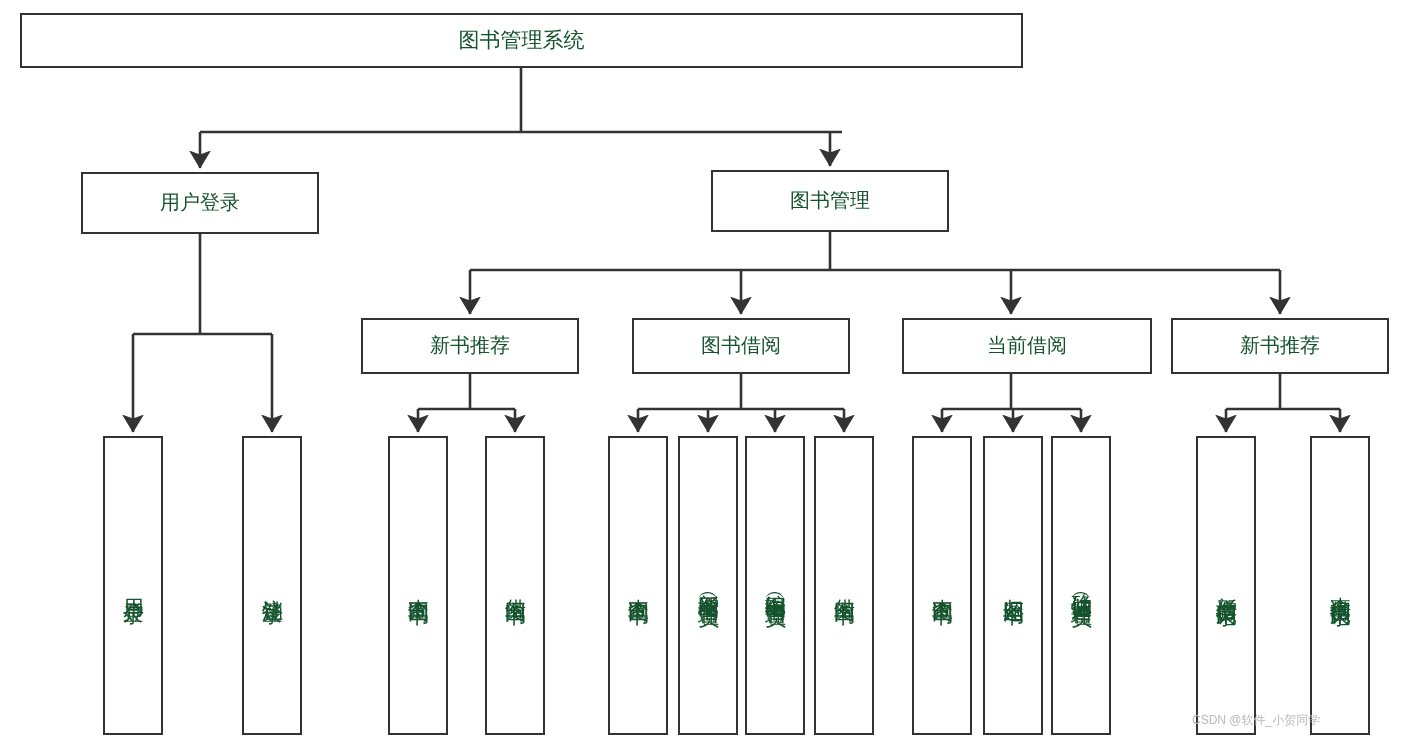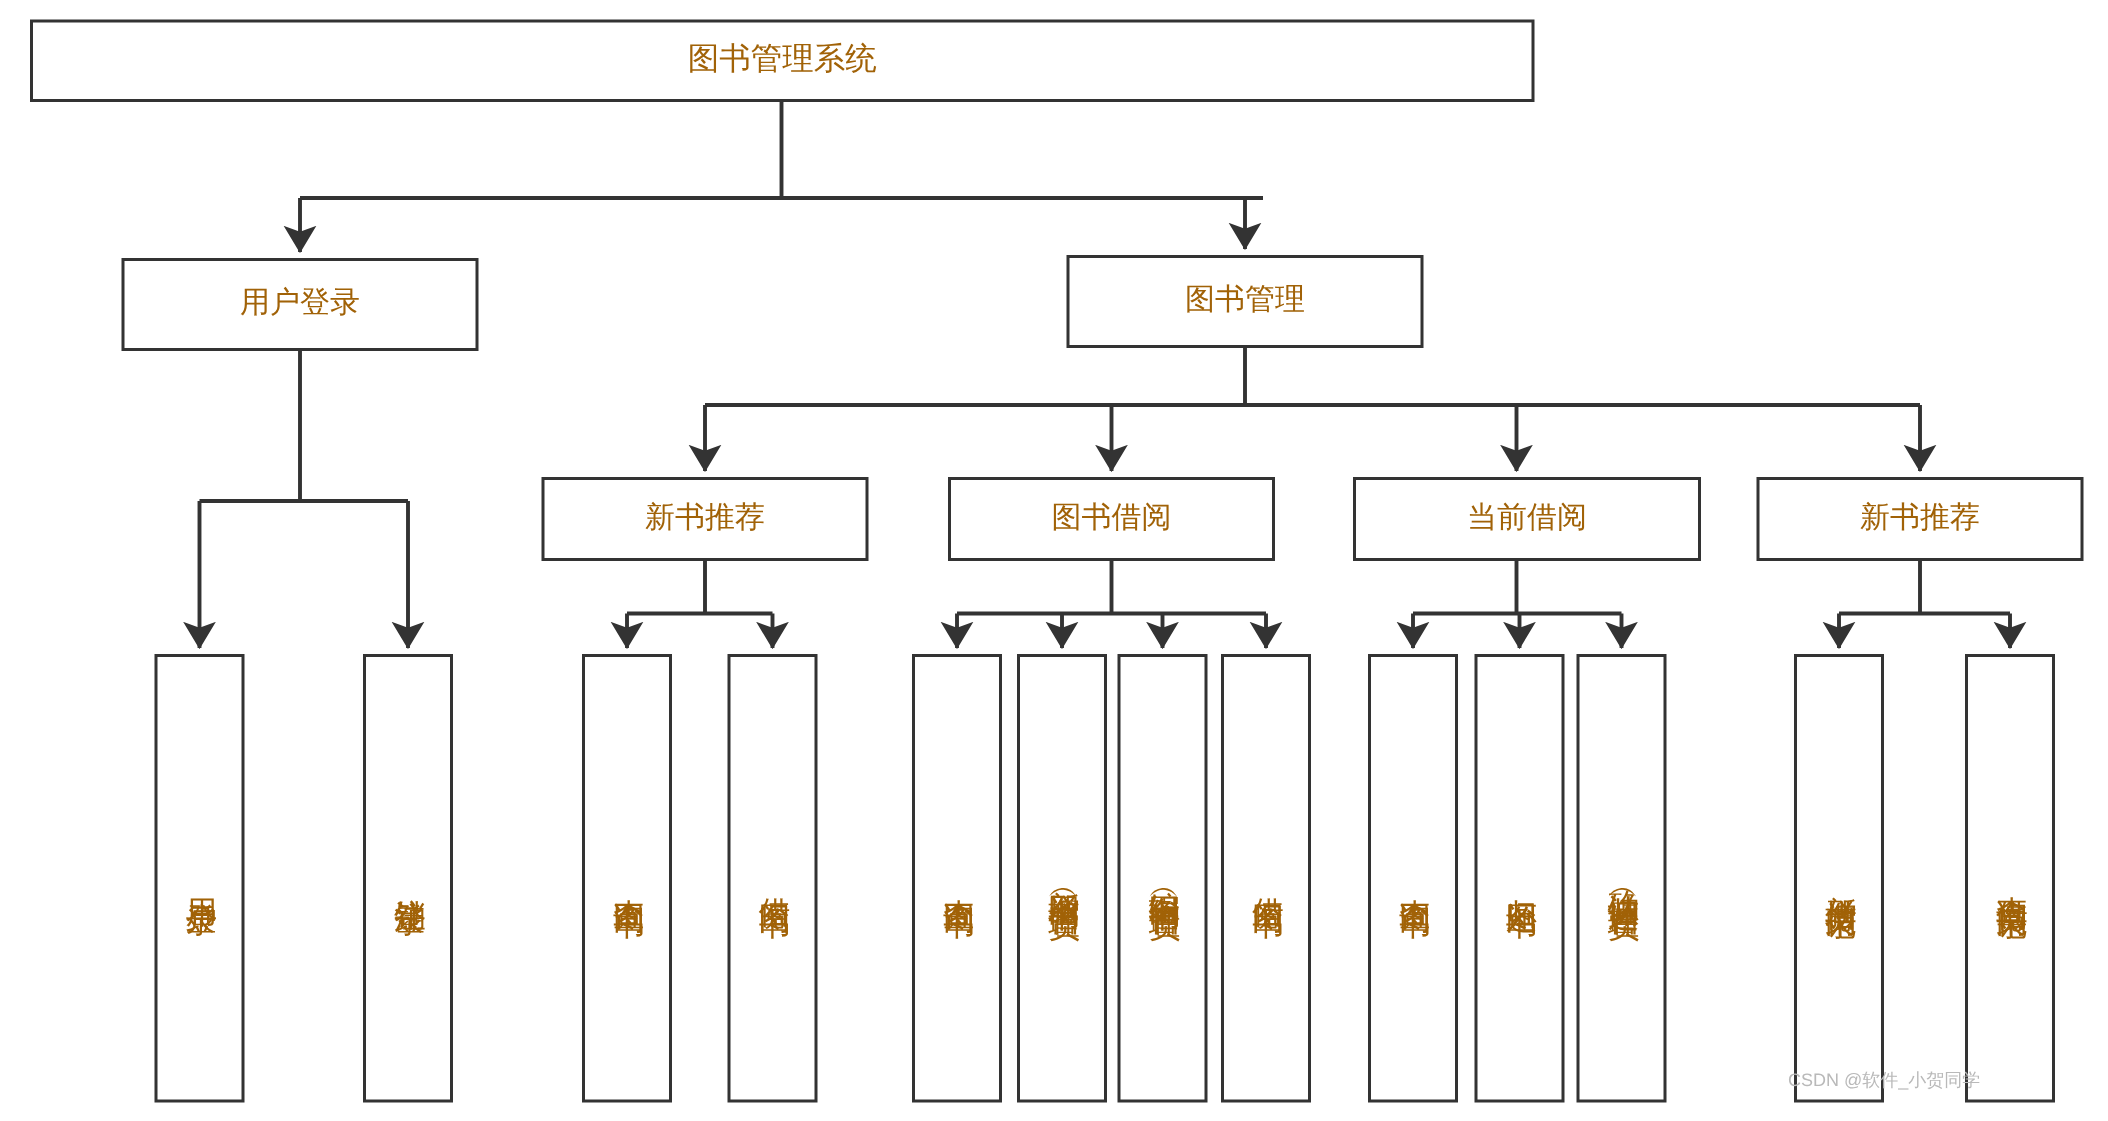--- a/index.html
+++ b/index.html
@@ -27,21 +27,21 @@
   .node-box {
     position: absolute;
     box-sizing: border-box;
     background: #ffffff;
     border: 2px solid #333333;
     display: flex;
     align-items: center;
     justify-content: center;
   }
   .node-label {
-    color: #a16207;
+    color: #14532d;
     line-height: 1.18;
     white-space: nowrap;
   }
   .level-root .node-label {
     font-size: 21px;
   }
   .level-2 .node-label {
     font-size: 20px;
   }
   .level-3 .node-label {
@@ -132,21 +132,21 @@
   <div class="node-box level-2" style="left: 711px; top: 170px; width: 238px; height: 62px;">
     <span class="node-label">图书管理</span>
   </div>
 
   <div class="node-box level-3" style="left: 361px; top: 318px; width: 218px; height: 56px;">
     <span class="node-label">新书推荐</span>
   </div>
   <div class="node-box level-3" style="left: 632px; top: 318px; width: 218px; height: 56px;">
     <span class="node-label">图书借阅</span>
   </div>
-  <div class="node-box level-3" style="left: 902px; top: 318px; width: 232px; height: 56px;">
+  <div class="node-box level-3" style="left: 902px; top: 318px; width: 250px; height: 56px;">
     <span class="node-label">当前借阅</span>
   </div>
   <div class="node-box level-3" style="left: 1171px; top: 318px; width: 218px; height: 56px;">
     <span class="node-label">新书推荐</span>
   </div>
 
   <div class="node-box leaf" style="left: 103px; top: 436px; width: 60px; height: 299px;">
     <span class="node-label">用户登录</span>
   </div>
   <div class="node-box leaf" style="left: 242px; top: 436px; width: 60px; height: 299px;">

